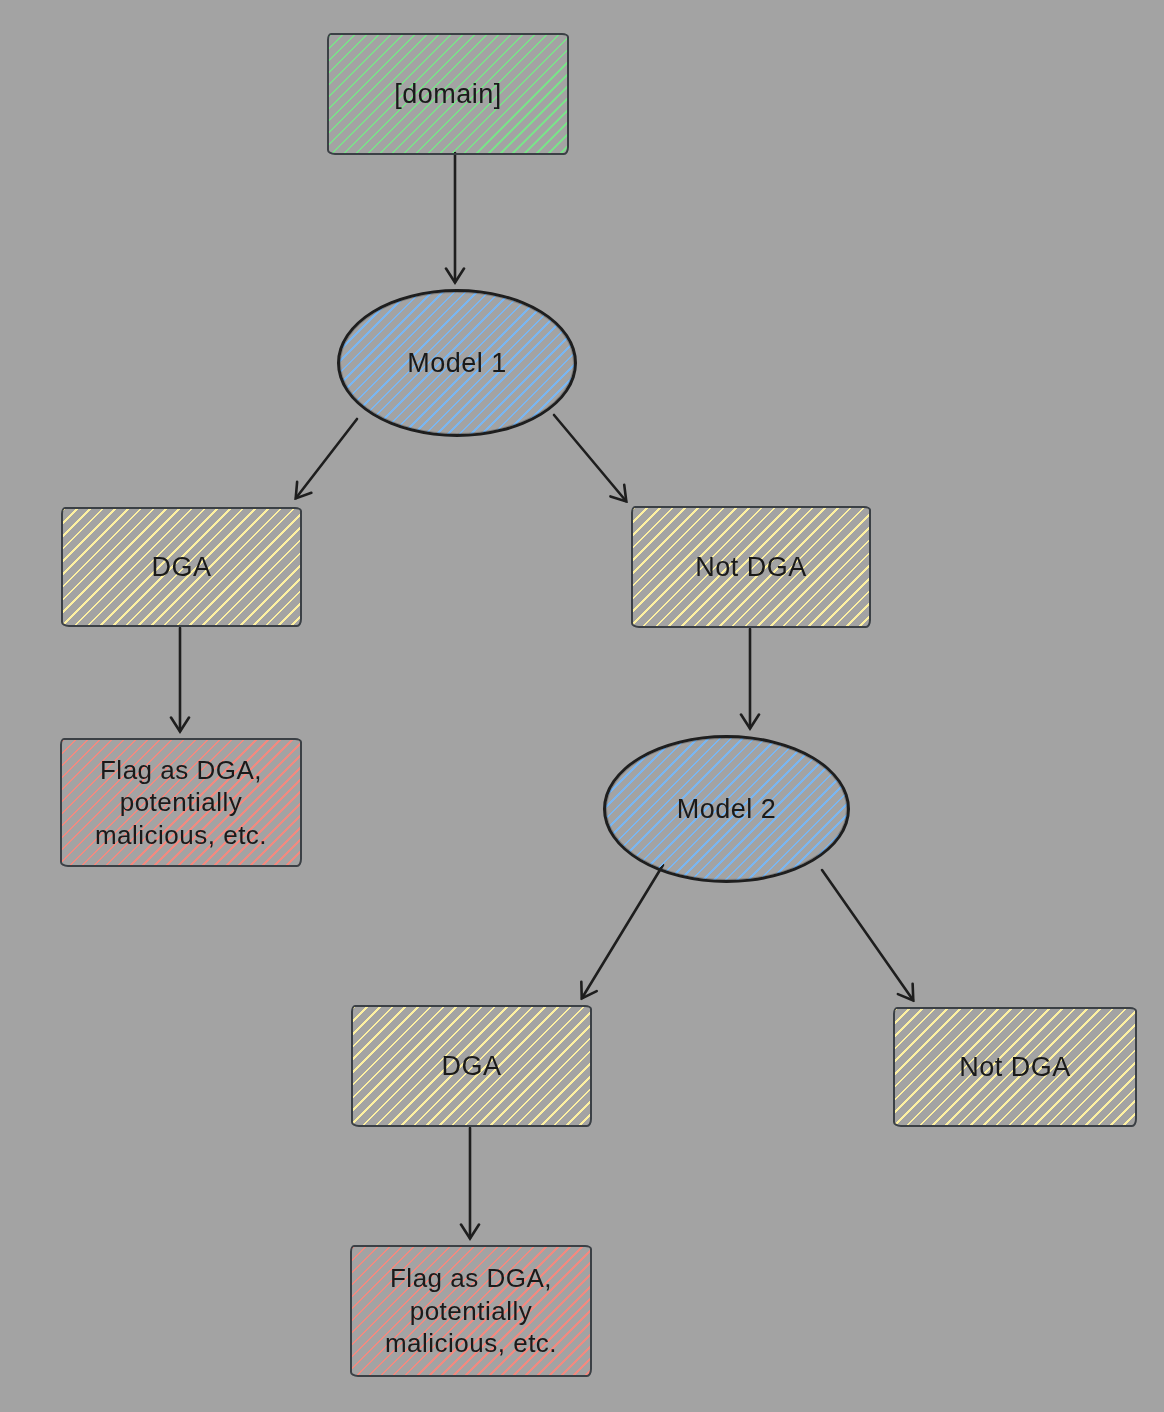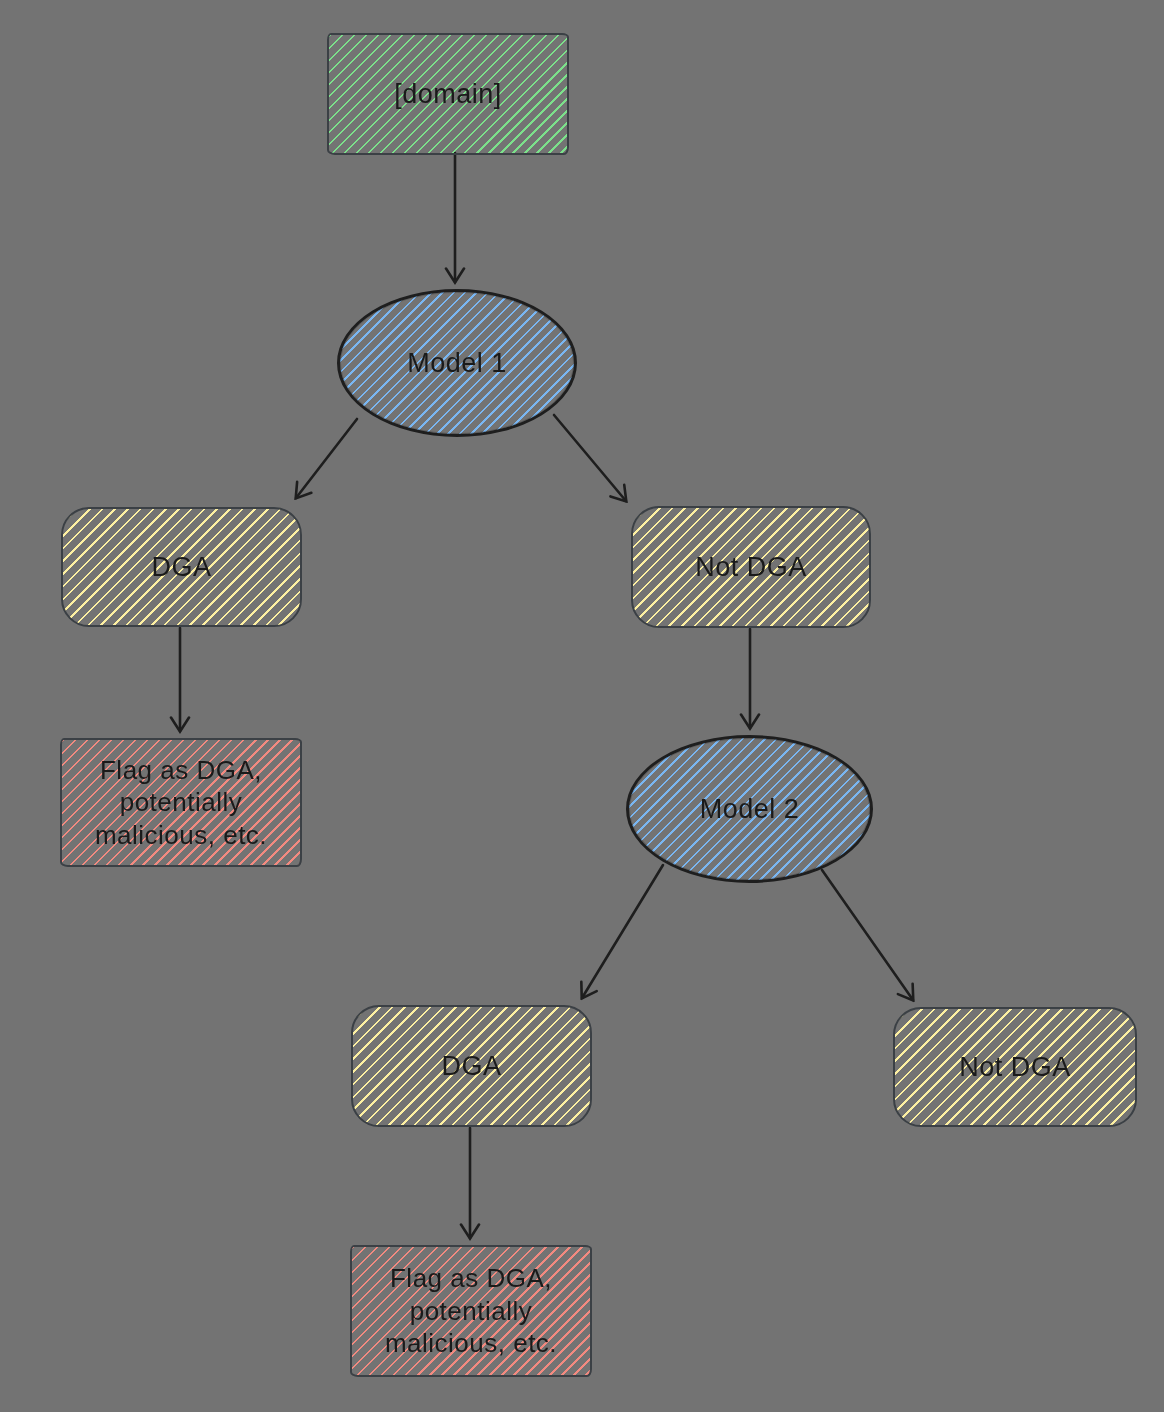--- a/index.html
+++ b/index.html
@@ -9,21 +9,21 @@
     --red:#f28a80;
     --rect-border:#3b4045;
     --ellipse-border:#1e1e1e;
     --arrow:#1e1e1e;
     --text:#1a1a1a;
   }
   html,body{margin:0;padding:0;background:#ffffff;}
   #canvas{
     position:relative;
     width:1164px;height:1412px;
-    background:#737373;
+    background:#a3a3a3;
     font-family:"Liberation Sans","DejaVu Sans",sans-serif;
     overflow:hidden;
   }
   .node{
     position:absolute;
     display:flex;align-items:center;justify-content:center;
     text-align:center;
     color:var(--text);
     font-size:27px;
     letter-spacing:0.5px;
@@ -34,29 +34,29 @@
     border-radius:4px 7px 5px 8px / 7px 4px 8px 5px;
   }
   .ellipse{
     border:3px solid var(--ellipse-border);
     border-radius:50%;
     box-shadow:inset 0 0 0 1px rgba(30,30,30,.25);
     text-align:center;
   }
   .fill-green{background-image:repeating-linear-gradient(135deg,var(--green) 0px,var(--green) 1.8px,transparent 1.8px,transparent 8.5px);}
   .fill-blue{background-image:repeating-linear-gradient(135deg,var(--blue) 0px,var(--blue) 1.8px,transparent 1.8px,transparent 8px);}
-  .fill-yellow{background-image:repeating-linear-gradient(135deg,var(--yellow) 0px,var(--yellow) 1.8px,transparent 1.8px,transparent 9px);border-radius:28px;}
+  .fill-yellow{background-image:repeating-linear-gradient(135deg,var(--yellow) 0px,var(--yellow) 1.8px,transparent 1.8px,transparent 9px);}
   .fill-red{background-image:repeating-linear-gradient(135deg,var(--red) 0px,var(--red) 1.9px,transparent 1.9px,transparent 8.5px);}
 
   #n-domain {left:327px;top:33px;width:242px;height:122px;}
   #n-model1 {left:337px;top:289px;width:240px;height:148px;}
   #n-dga1   {left:61px; top:507px;width:241px;height:120px;}
   #n-notdga1{left:631px;top:506px;width:240px;height:122px;}
   #n-flag1  {left:60px; top:738px;width:242px;height:129px;font-size:26px;line-height:1.25;padding:0 14px;}
-  #n-model2 {left:626px;top:735px;width:247px;height:148px;}
+  #n-model2 {left:603px;top:735px;width:247px;height:148px;}
   #n-dga2   {left:351px;top:1005px;width:241px;height:122px;}
   #n-notdga2{left:893px;top:1007px;width:244px;height:120px;}
   #n-flag2  {left:350px;top:1245px;width:242px;height:132px;font-size:26px;line-height:1.25;padding:0 14px;}
 
   #edges{position:absolute;left:0;top:0;width:1164px;height:1412px;pointer-events:none;}
   #edges line{stroke:var(--arrow);stroke-width:2.6px;stroke-linecap:round;}
 </style>
 </head>
 <body>
 

